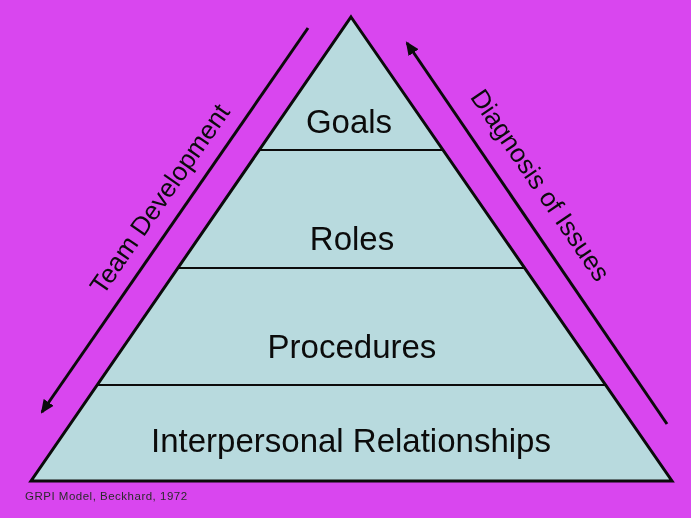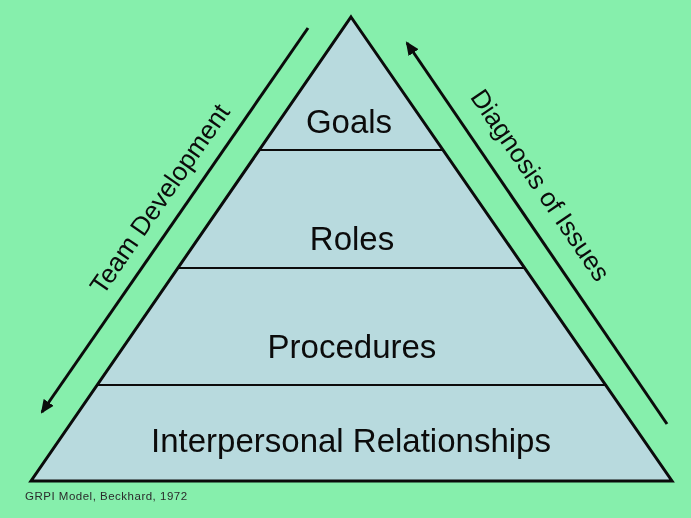--- a/index.html
+++ b/index.html
@@ -4,21 +4,21 @@
 <style>
   html, body {
     margin: 0;
     padding: 0;
     background: #ffffff;
   }
   .stage {
     position: relative;
     width: 691px;
     height: 518px;
-    background: #86efac;
+    background: #d946ef;
     overflow: hidden;
     font-family: "Liberation Sans", sans-serif;
   }
   svg { display: block; }
   .layer-label {
     font-family: "Liberation Sans", sans-serif;
     font-size: 33px;
     fill: #0b0b0b;
   }
   .arrow-label {

